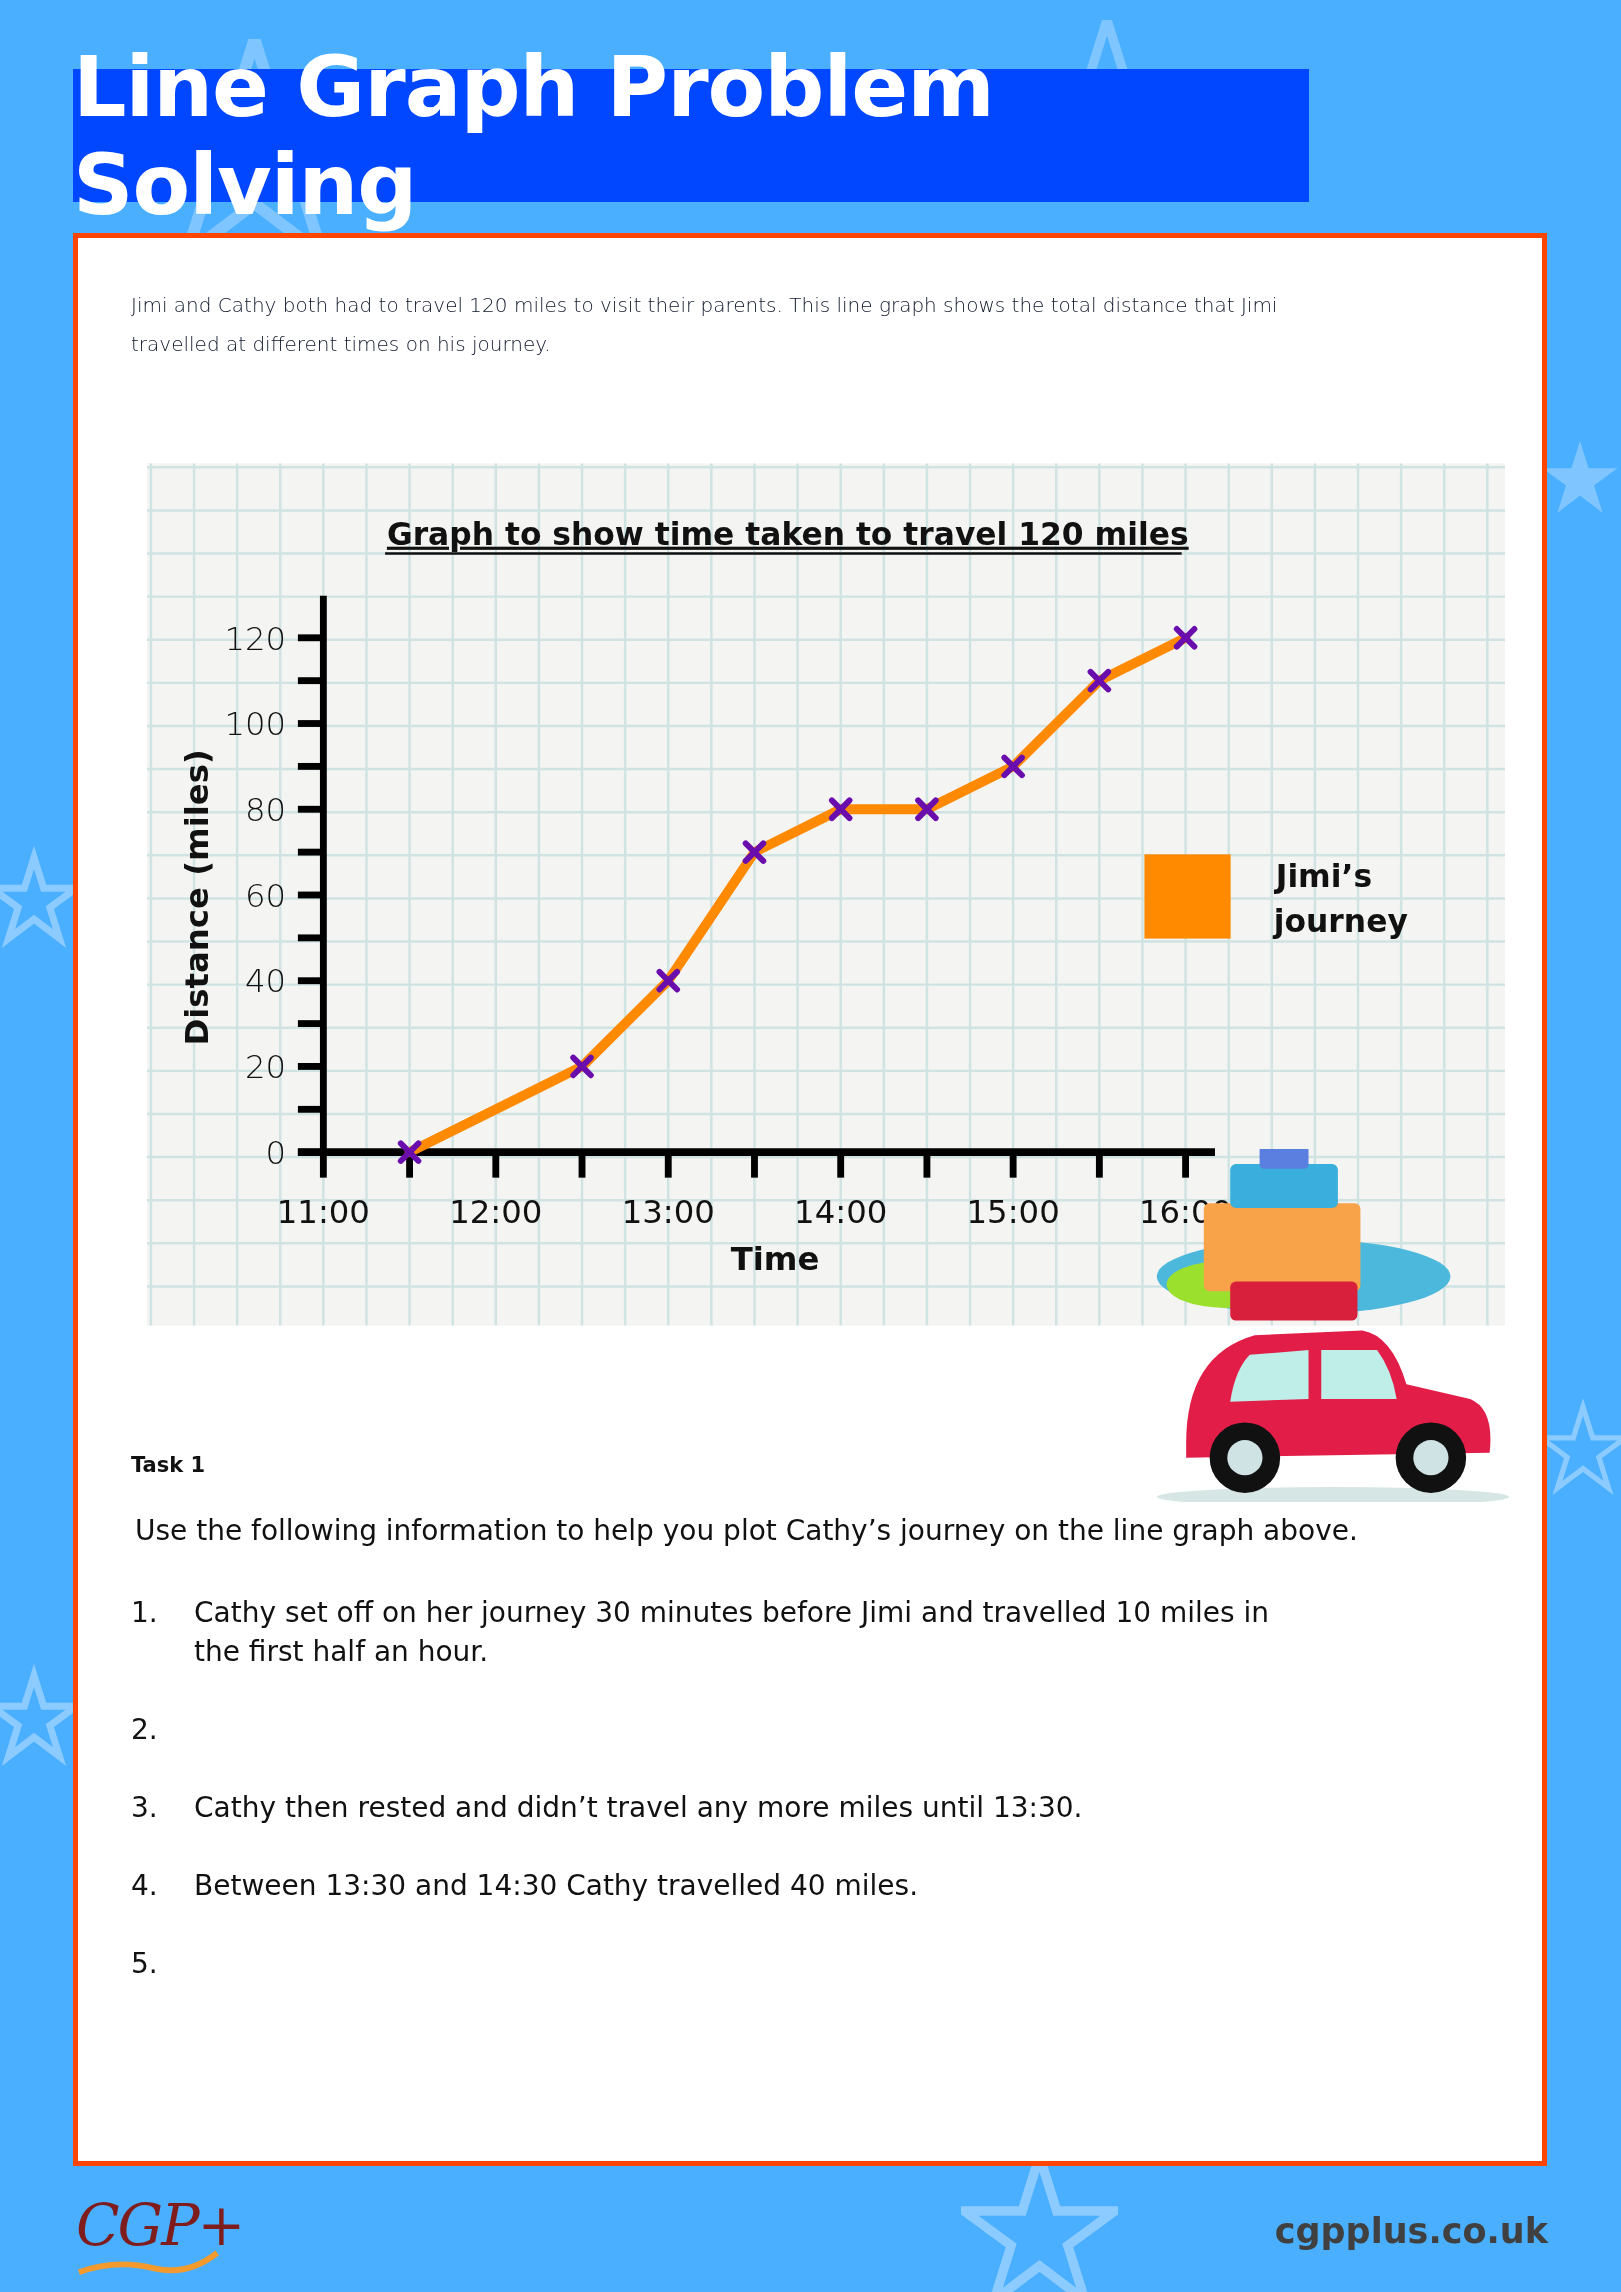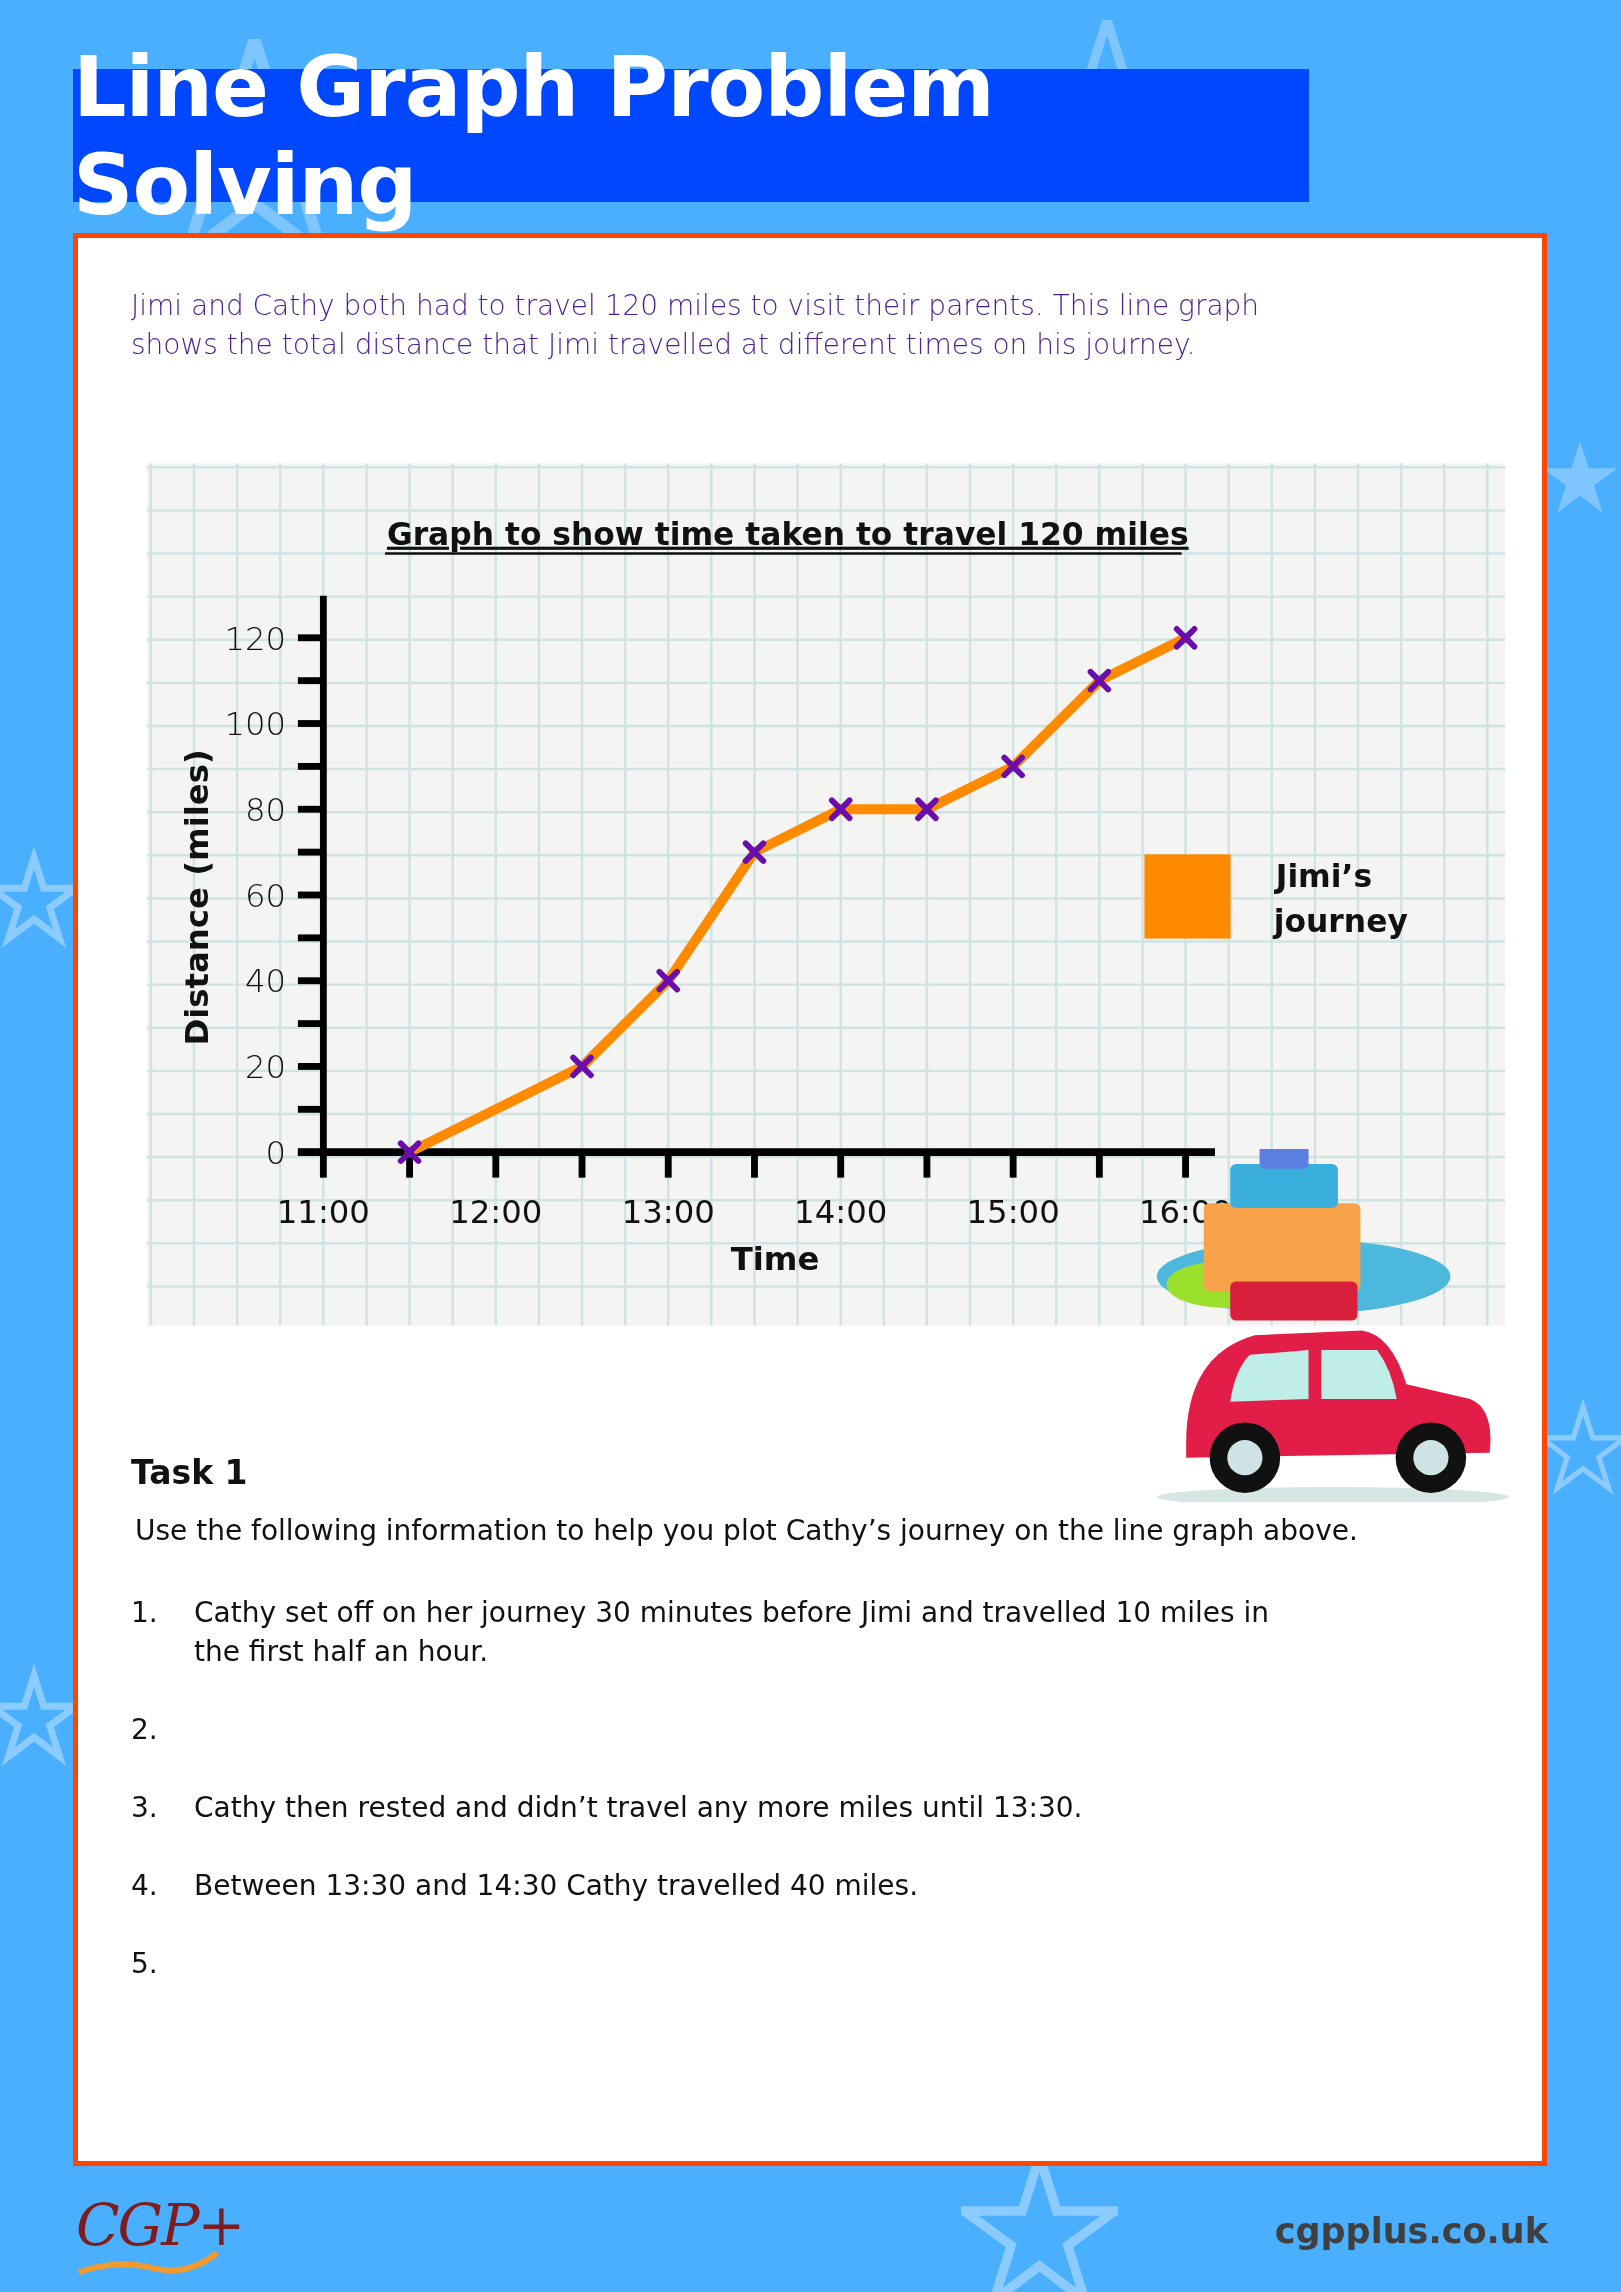--- a/index.html
+++ b/index.html
@@ -16,29 +16,29 @@
   .title-banner h1 {
     margin:0; color:#fff; font-family:"DejaVu Sans", sans-serif; font-weight:bold;
     font-size:84px; letter-spacing:-1px;
   }
   .panel {
     position:absolute; left:73px; top:233px; width:1464px; height:1923px;
     background:#fff; border:5.9px solid #FF4500; box-sizing:content-box;
   }
   .intro {
     position:absolute; left:131px; top:286px; width:1215px;
-    font-family:"DejaVu Sans", sans-serif; font-size:28px; line-height:39px; color:#4c1d95;
+    font-family:"DejaVu Sans", sans-serif; font-size:20px; line-height:39px; color:#0f172a;
     font-weight:300;
   }
   .graph-wrap {
     position:absolute; left:147px; top:463px; width:1358px; height:863px;
   }
   .graph-wrap svg { display:block; }
   .task-heading {
-    position:absolute; left:131px; top:1453px; font-size:33px; font-weight:bold; color:#111;
+    position:absolute; left:131px; top:1453px; font-size:21px; font-weight:bold; color:#111;
   }
   .task-intro {
     position:absolute; left:135px; top:1514px; font-size:28px; color:#111; width:1274px;
   }
   .steps { position:absolute; left:131px; top:1593px; width:1274px; margin:0; padding:0; list-style:none; }
   .steps li { display:flex; font-size:28px; line-height:39px; color:#111; margin-bottom:39px; }
   .steps li .num { width:63px; flex:none; }
   .steps li .txt { width:1127px; }
   .car { position:absolute; left:1147px; top:1149px; }
   .footer-logo {

